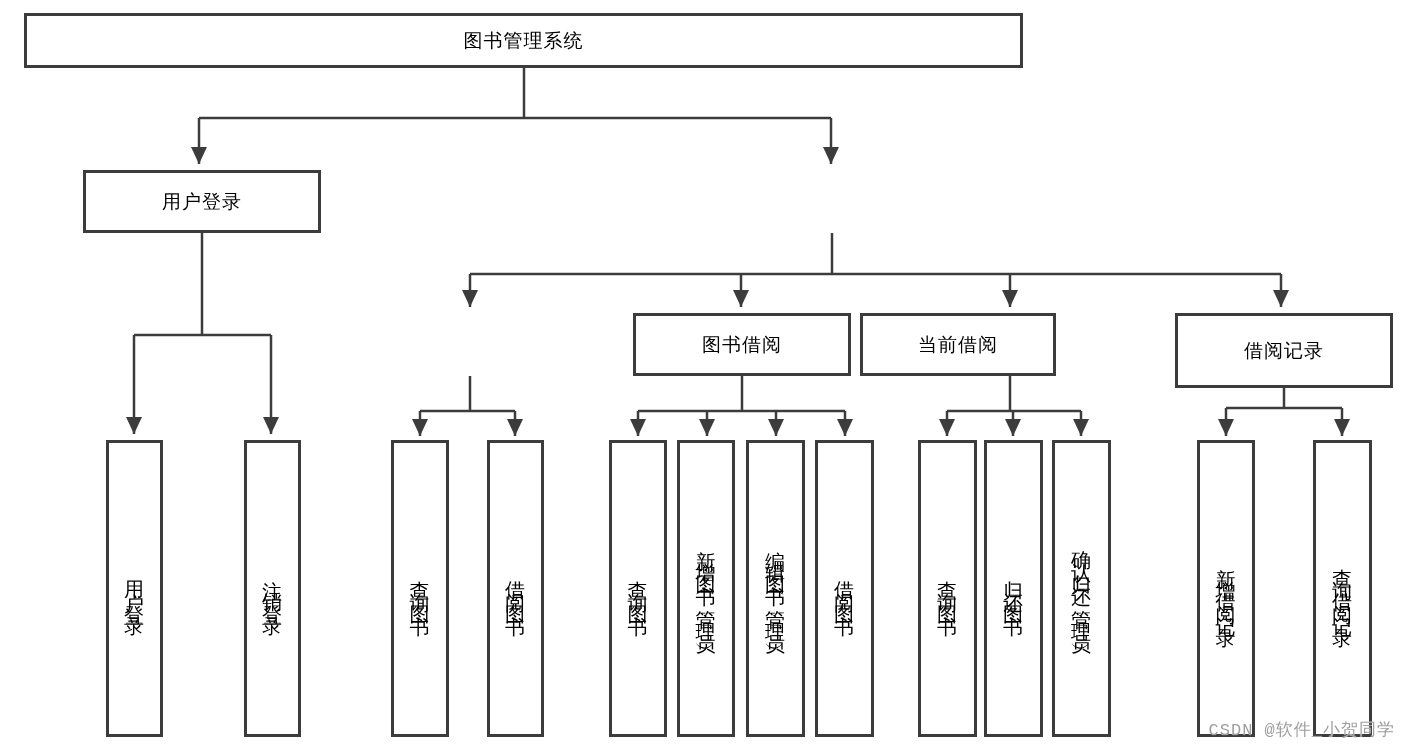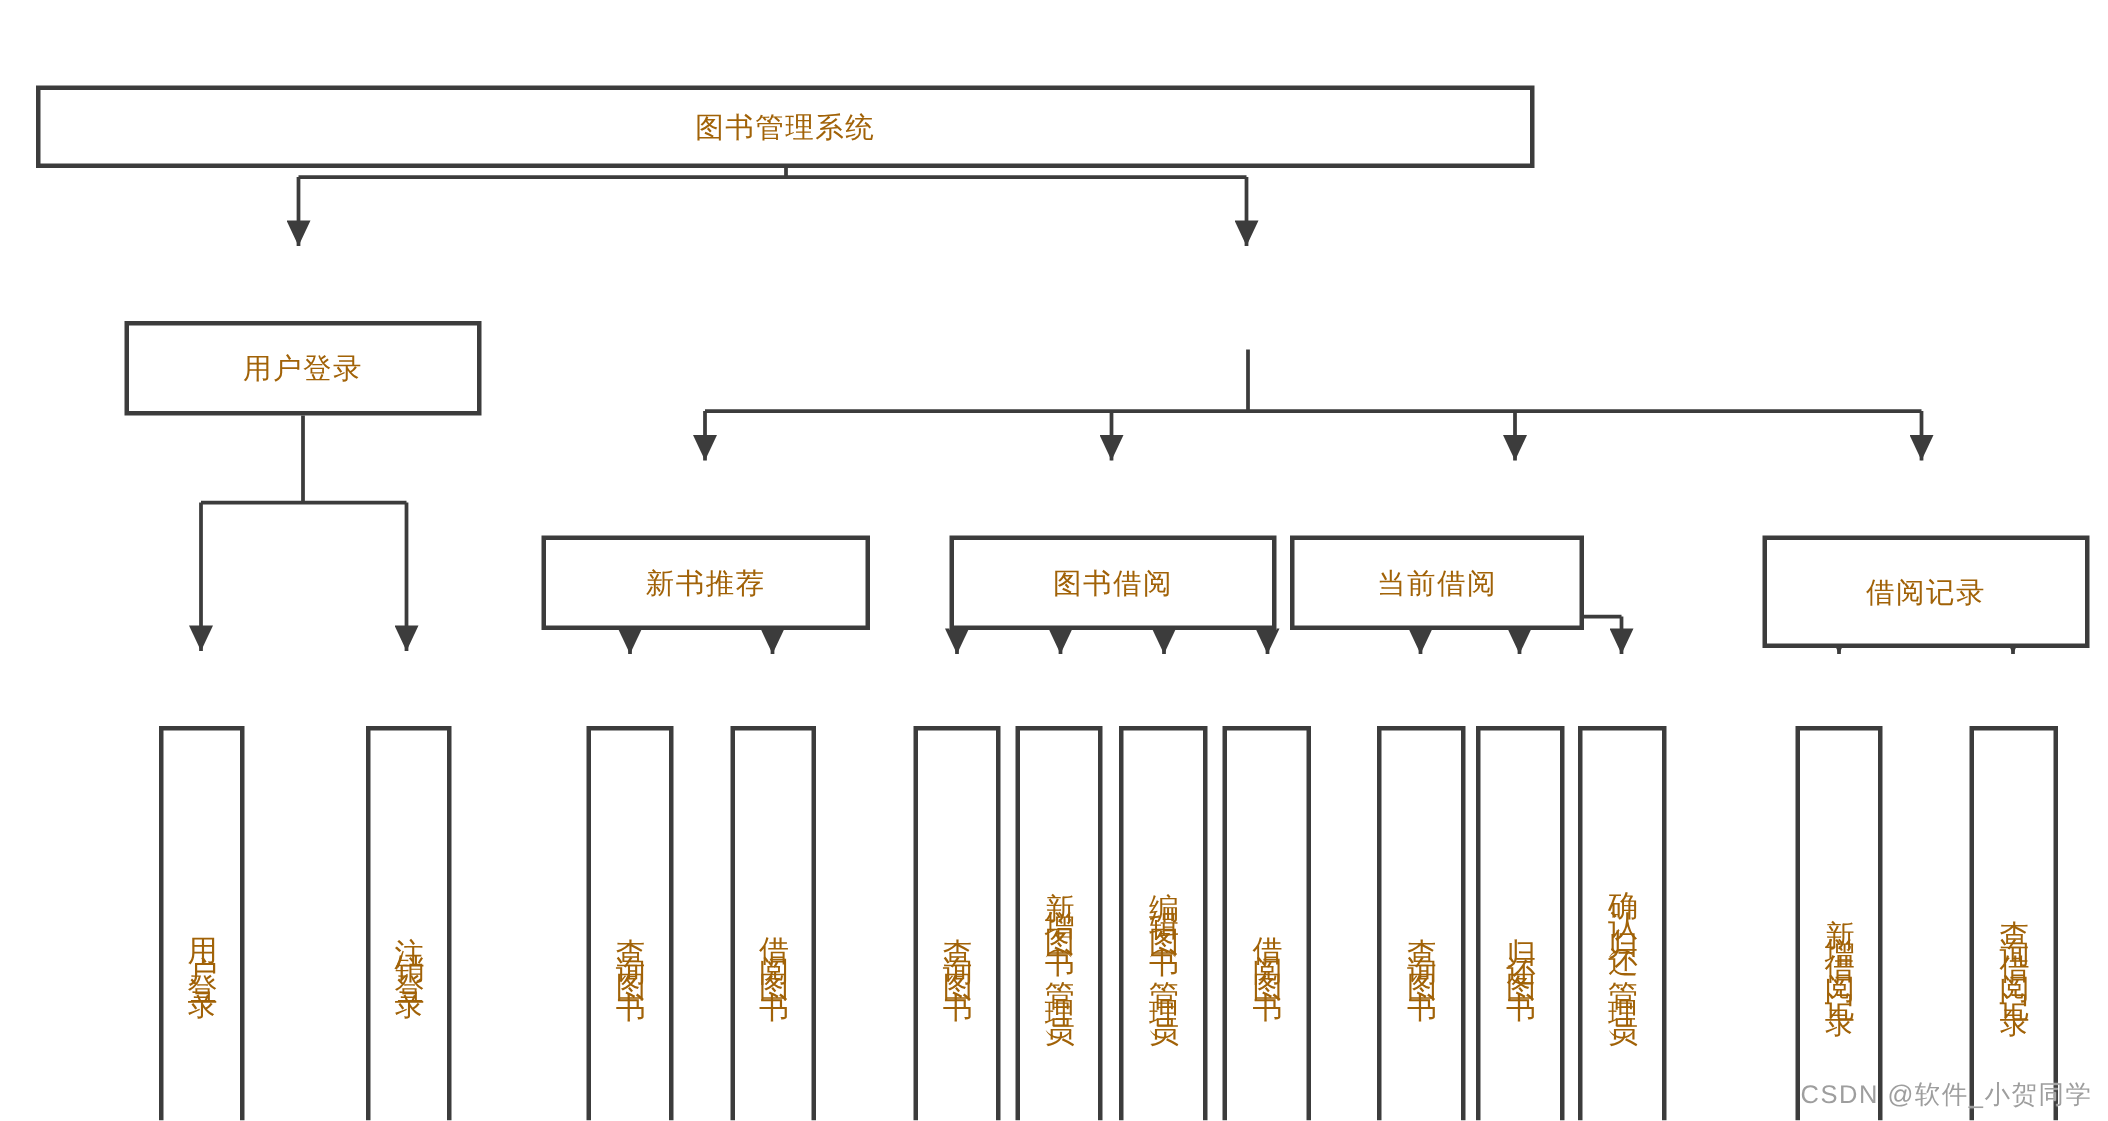--- a/index.html
+++ b/index.html
@@ -12,22 +12,21 @@
   }
   #wires{position:absolute;left:0;top:0;width:1405px;height:747px;}
   .box{
     position:absolute;
     box-sizing:border-box;
     background:#ffffff;
     border:3px solid #3c3c3c;
     display:flex;
     align-items:center;
     justify-content:center;
-    color:#a16207;
-    margin-top:44px;
+    color:#000000;
   }
   .box.h .lbl{
     font-size:19px;
     letter-spacing:1px;
     white-space:nowrap;
   }
   .box.v .vlbl{
     writing-mode:vertical-rl;
     text-orientation:mixed;
     font-size:20px;
@@ -36,20 +35,21 @@
   }
   #watermark{
     position:absolute;
     right:10px;
     bottom:6px;
     font-size:17px;
     color:#9e9e9e;
     letter-spacing:1px;
     text-shadow:0 0 1px #ffffff;
     white-space:nowrap;
+    font-family:Liberation Mono, monospace;
   }
 </style>
 </head>
 <body>
 
 <div id="canvas">
 
   <svg id="wires" viewBox="0 0 1405 747" xmlns="http://www.w3.org/2000/svg">
     <defs>
       <marker id="arrow" markerUnits="userSpaceOnUse" markerWidth="22" markerHeight="16" viewBox="0 0 18 16" refX="17" refY="8" orient="auto">
@@ -101,23 +101,20 @@
   </svg>
 
   <div class="box h" style="left:24px;top:13px;width:999px;height:55px">
     <span class="lbl">图书管理系统</span>
   </div>
 
   <div class="box h" style="left:83px;top:170px;width:238px;height:63px">
     <span class="lbl">用户登录</span>
   </div>
 
-  <div class="box h" style="left:361px;top:313px;width:219px;height:63px">
-    <span class="lbl">新书推荐</span>
-  </div>
   <div class="box h" style="left:633px;top:313px;width:218px;height:63px">
     <span class="lbl">图书借阅</span>
   </div>
   <div class="box h" style="left:860px;top:313px;width:196px;height:63px">
     <span class="lbl">当前借阅</span>
   </div>
   <div class="box h" style="left:1175px;top:313px;width:218px;height:75px">
     <span class="lbl">借阅记录</span>
   </div>
 

